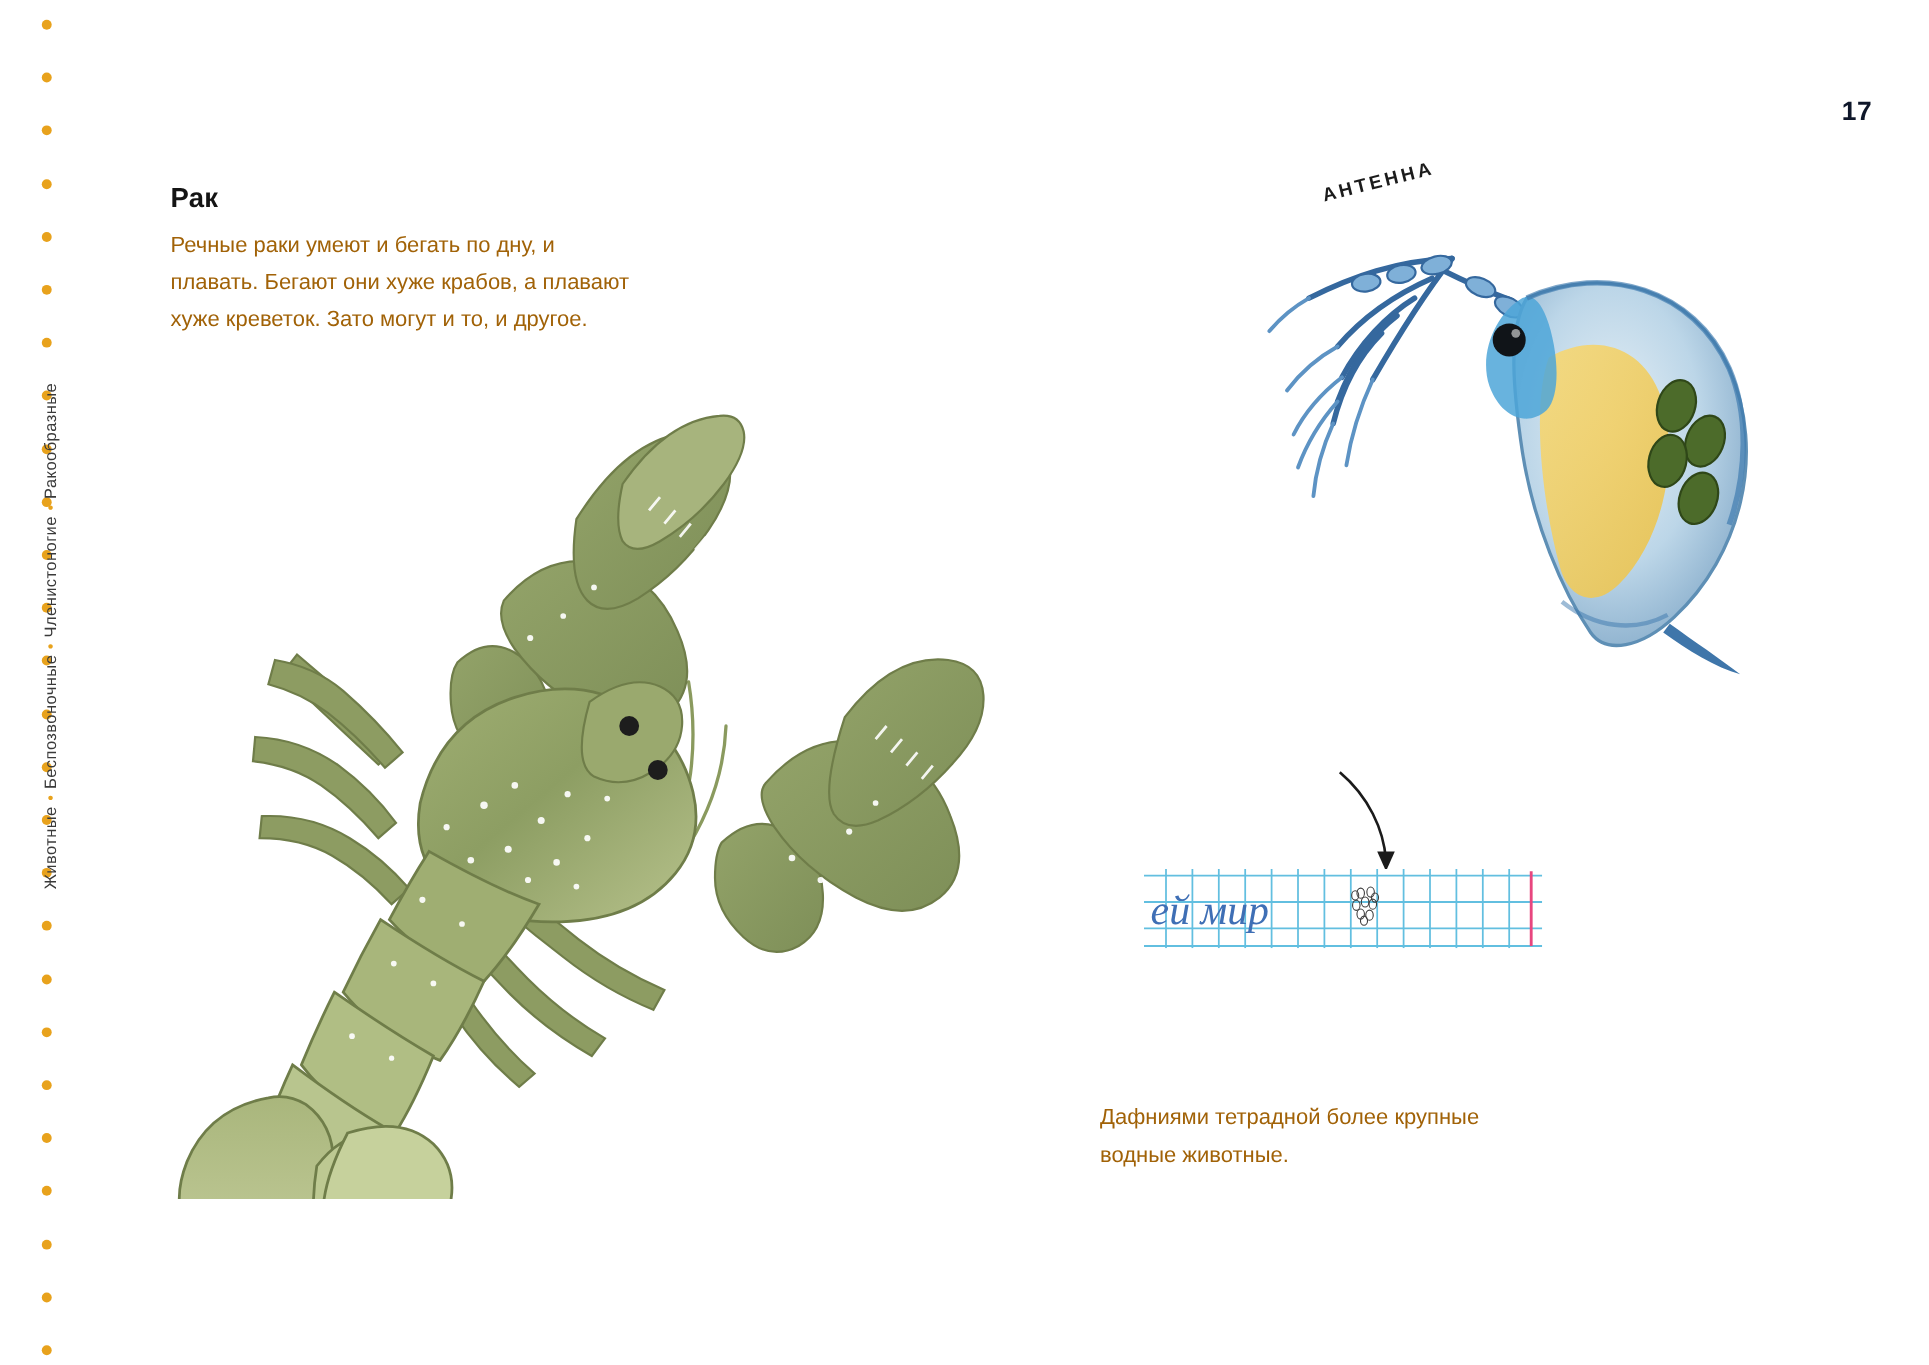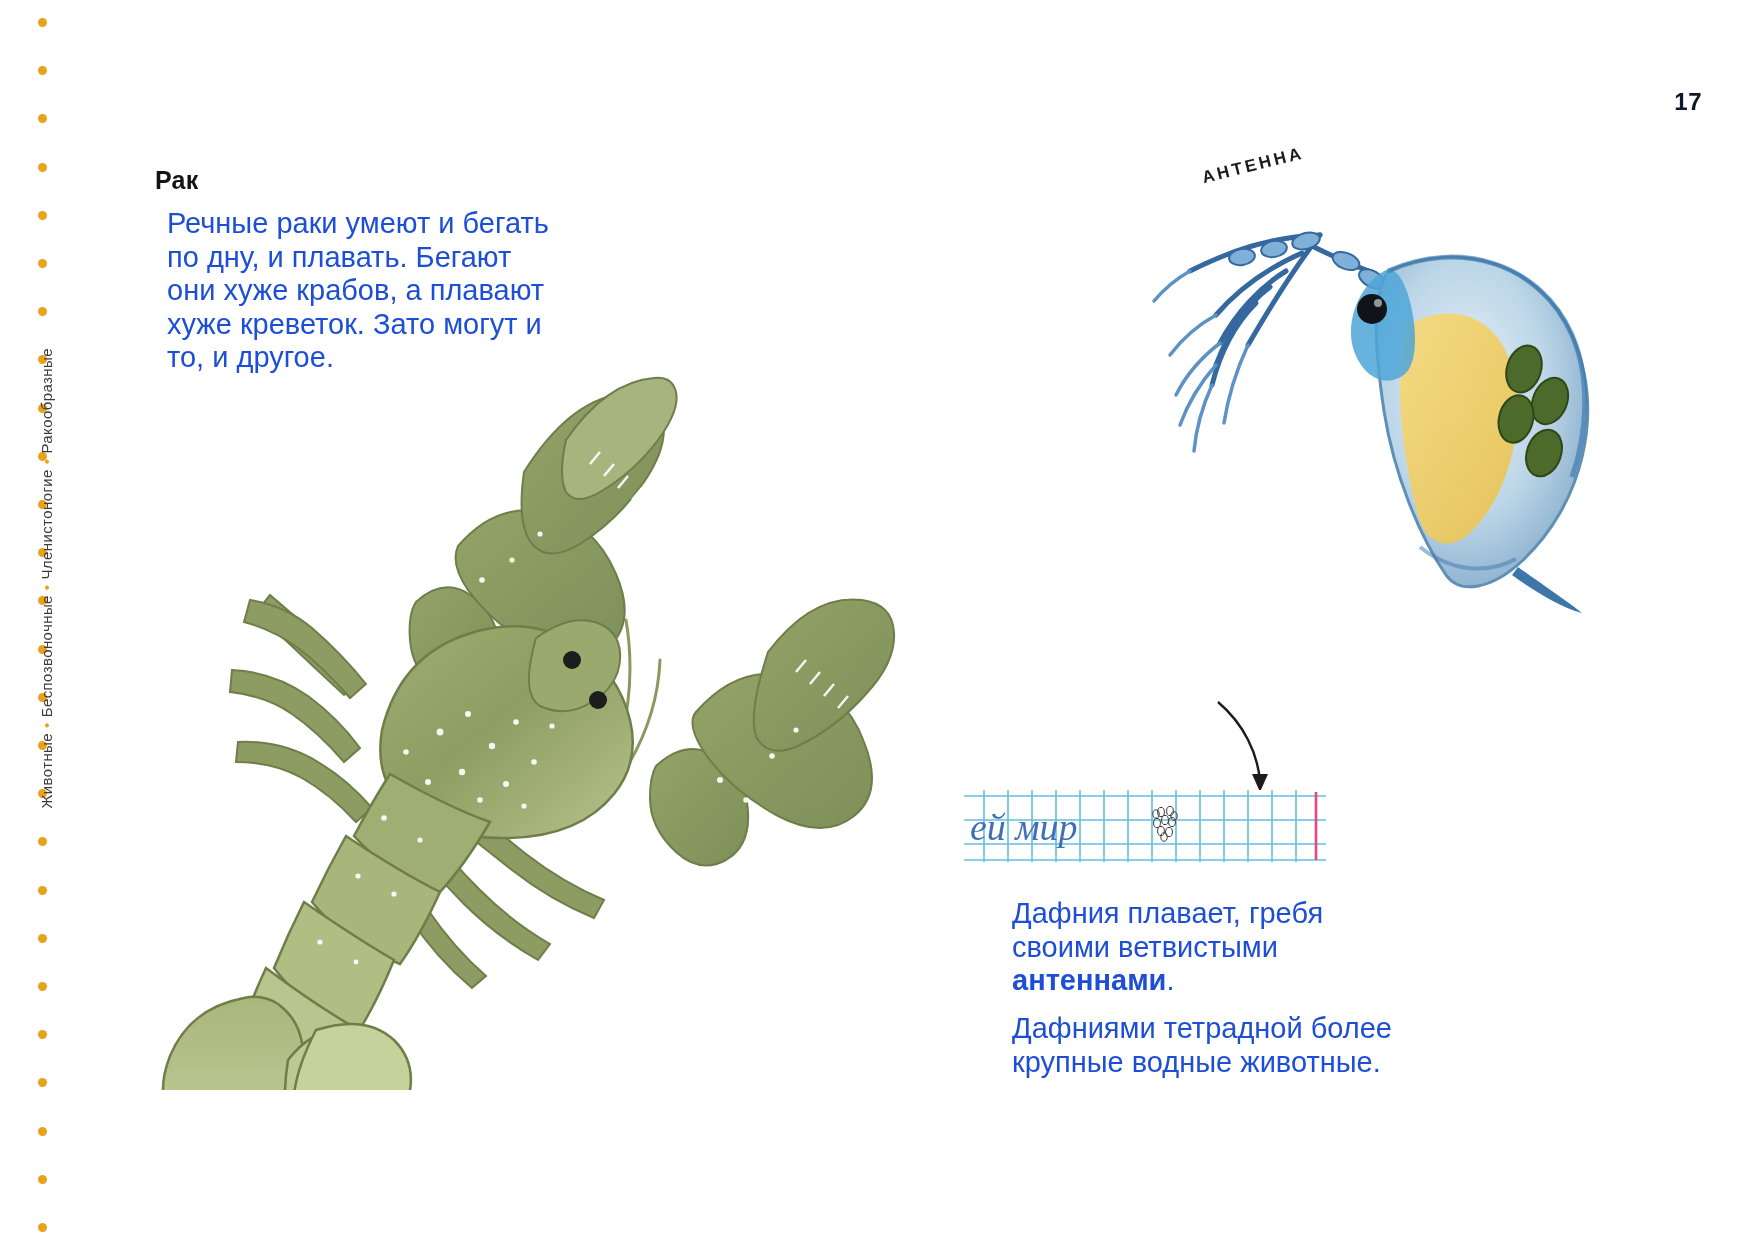--- a/index.html
+++ b/index.html
@@ -82,24 +82,24 @@
 
   
   .block-title {
     font-size: 25px;
     font-weight: bold;
     color: #141414;
     margin: 0 0 12px 0;
     letter-spacing: 0.2px;
   }
   .block-body {
-    font-size: 29px;
+    font-size: 20px;
     line-height: 33.5px;
-    color: #1d4ed8;
-    margin: 12px;
+    color: #a16207;
+    margin: 0;
   }
   .block-body b { font-weight: bold; }
 
   #crayfish-text {
     position: absolute;
     left: 155px;
     top: 166px;
     width: 420px;
   }
 
@@ -148,21 +148,21 @@
     font-weight: bold;
     letter-spacing: 3px;
     color: #1b1b1b;
     transform: rotate(-14deg);
     transform-origin: left bottom;
   }
 
   
   #notebook {
     position: absolute;
-    left: 964px;
+    left: 1040px;
     top: 790px;
     width: 362px;
     height: 72px;
   }
   #notebook svg { display: block; }
 
   #arrow-to-notebook {
     position: absolute;
     left: 1210px;
     top: 700px;
@@ -432,19 +432,16 @@
         <ellipse cx="208" cy="32" rx="3.4" ry="4.6"></ellipse>
         <ellipse cx="197" cy="41" rx="3.4" ry="4.6"></ellipse>
         <ellipse cx="205" cy="42" rx="3.4" ry="4.6"></ellipse>
         <ellipse cx="192" cy="24" rx="3.2" ry="4.2"></ellipse>
         <ellipse cx="210" cy="26" rx="3.2" ry="4.2"></ellipse>
         <ellipse cx="200" cy="47" rx="3.2" ry="4.2"></ellipse>
       </g>
     </svg>
   </div>
 
-  <p id="daphnia-text-2" class="block-body">
-    <span>Дафния плавает, гребя своими ветвистыми </span><b>антеннами</b><span>.</span>
-  </p>
 
   <p id="daphnia-text-3" class="block-body">Дафниями тетрадной более крупные водные животные.</p>
 
 </div>
 
 </body></html>

